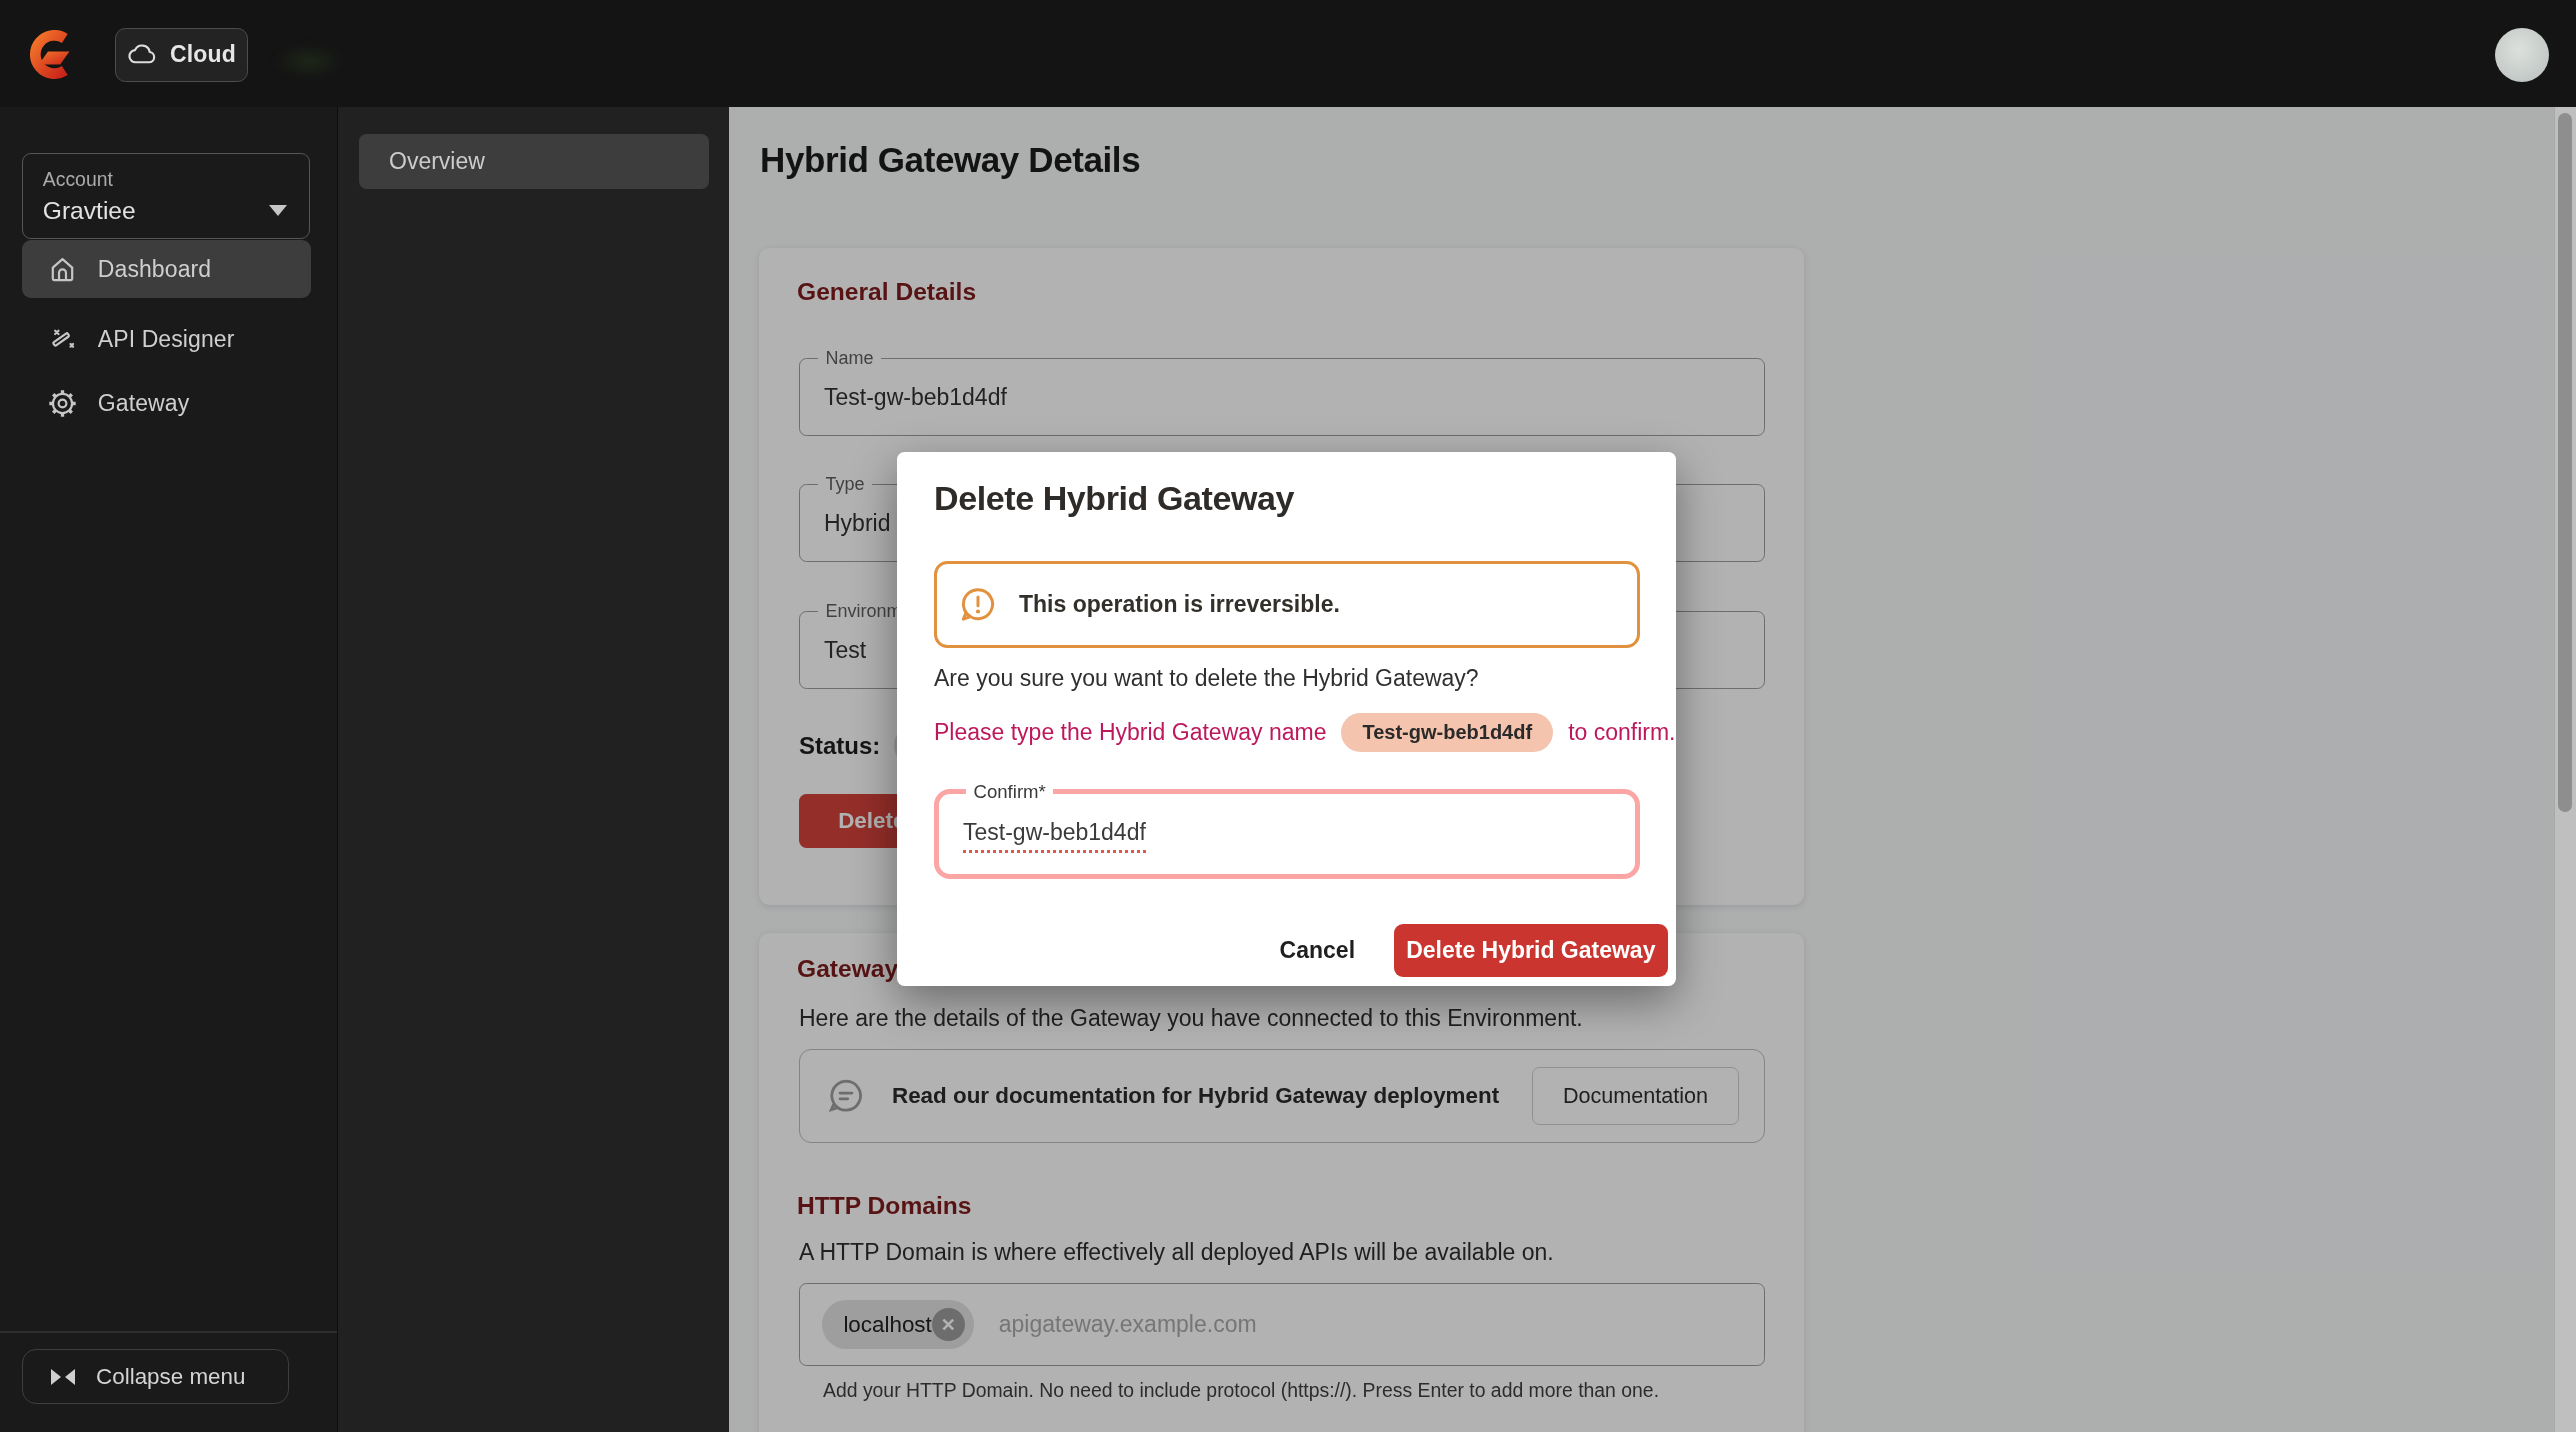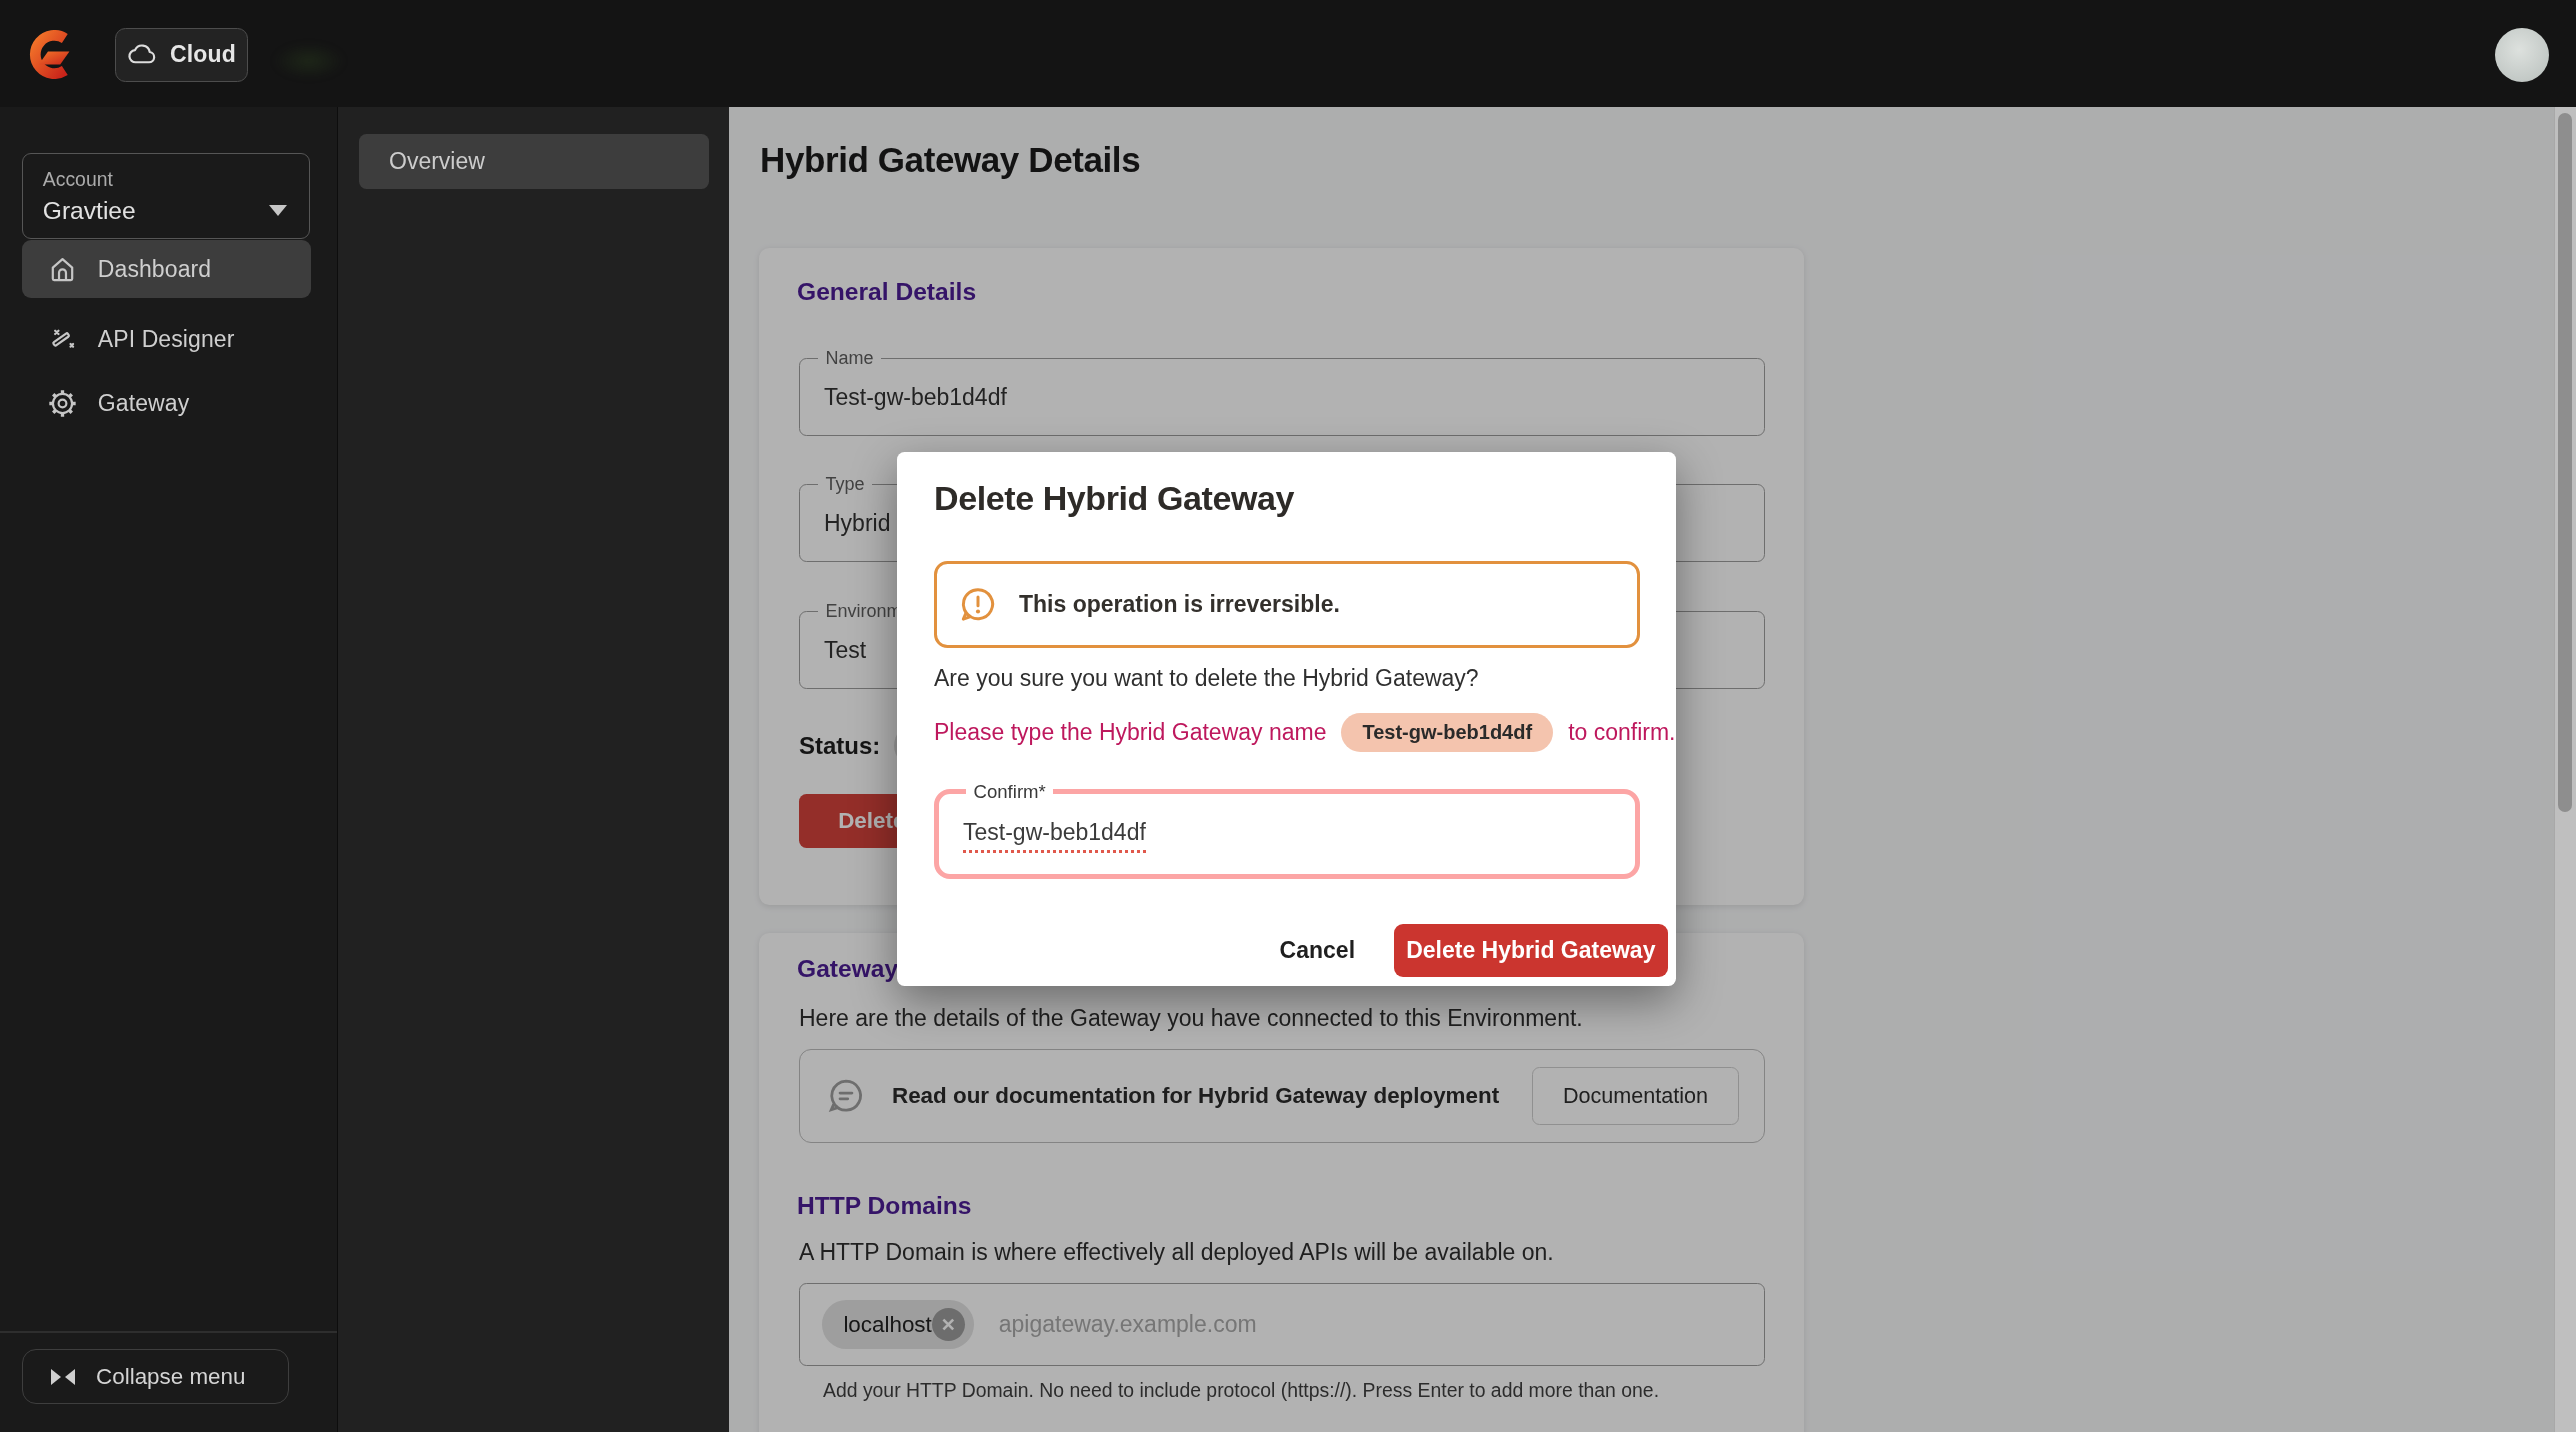--- a/index.html
+++ b/index.html
@@ -55,21 +55,21 @@
 
   
   .content { position:absolute; left:729px; top:107px; width:1847px; height:1325px;
              background:#f8f9fa; overflow:hidden; }
   .page-title { position:absolute; left:31px; top:33px; font-size:35px; font-weight:700;
                 color:#1c1c1c; letter-spacing:-0.4px; }
   .card { position:absolute; left:30px; width:1045px; background:#ffffff; border-radius:10.4px;
           box-shadow:0 1.5px 6px rgba(0,0,0,.10); }
   .card1 { top:141px; height:657px; }
   .card2 { top:826px; height:566px; }
-  .sec-h { position:absolute; left:38px; font-size:24.6px; font-weight:700; color:#4c1d95; }
+  .sec-h { position:absolute; left:38px; font-size:24.6px; font-weight:700; color:#7f1d1d; }
   .field { position:absolute; left:40px; width:966px; height:78px;
            border:1.5px solid #9e9e9e; border-radius:7.5px; }
   .field .flabel { position:absolute; left:18px; top:-11.2px; background:#fff; padding:0 7.5px;
                    font-size:18px; color:#5f5f5f; }
   .field .fvalue { position:absolute; left:24px; top:25px; font-size:23px; color:#333; }
   .f-name { top:110px; } .f-type { top:236px; } .f-env { top:363px; }
   .status-row { position:absolute; left:40px; top:476px; display:flex; align-items:center; gap:13.4px; }
   .status-label { font-size:24px; font-weight:600; color:#1f1f1f; }
   .status-chip { width:149px; height:43px; border-radius:21.6px; background:#dedede; }
   .page-delete-btn { position:absolute; left:40px; top:546px; width:321px; height:54px;

